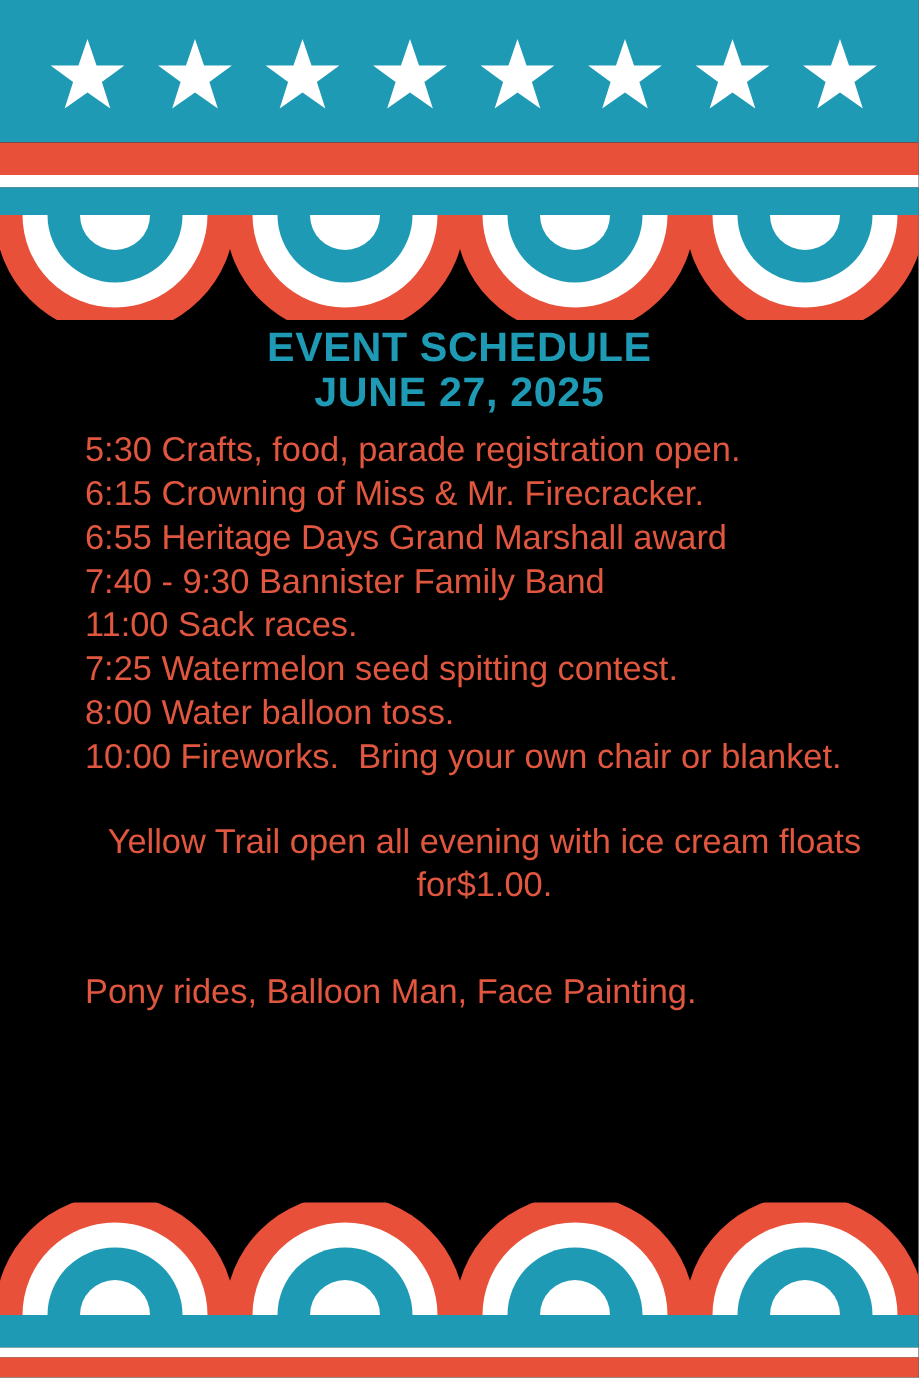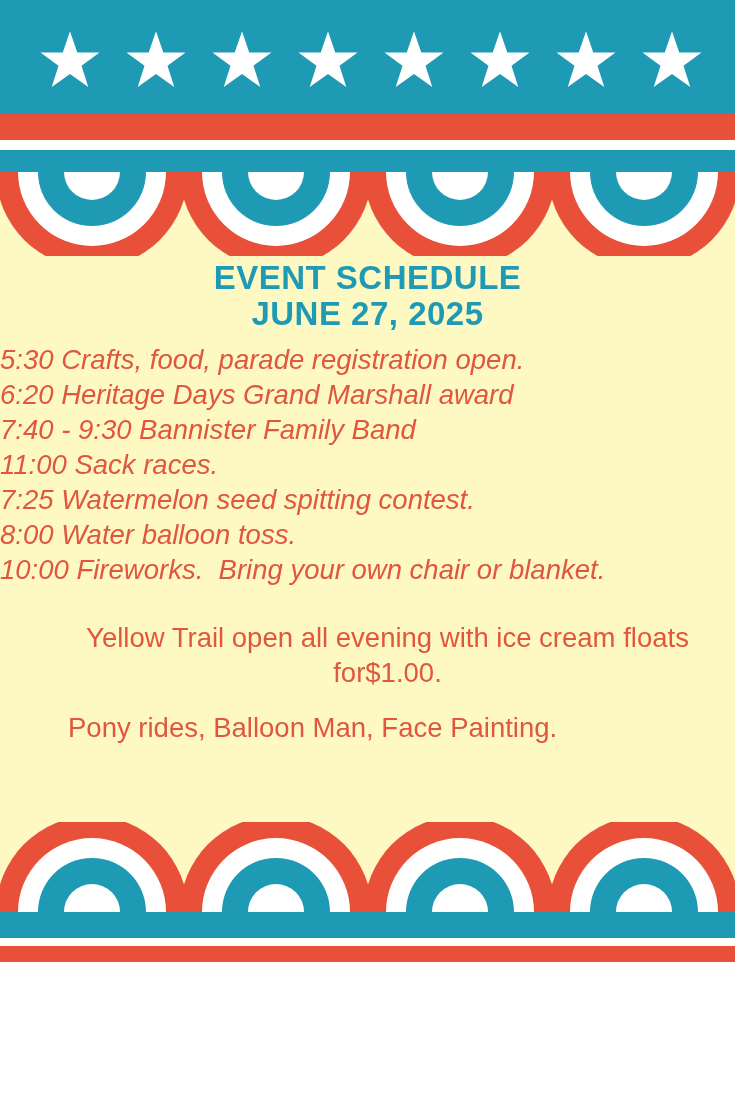--- a/index.html
+++ b/index.html
@@ -7,22 +7,22 @@
     margin: 0;
     padding: 0;
     background: #ffffff;
   }
   body {
     font-family: "Liberation Sans", sans-serif;
   }
   #poster {
     position: relative;
     width: 735px;
-    height: 962px;
-    background: #fef9c3;
+    height: 1102px;
+    background: #000000;
     overflow: hidden;
   }
 
   
   .top-decor {
     position: absolute;
     top: 0;
     left: 0;
     width: 735px;
     height: 256px;
@@ -53,22 +53,22 @@
     font-weight: bold;
     font-size: 33px;
     line-height: 36px;
     letter-spacing: 0.5px;
     color: #1f9ab4;
     white-space: nowrap;
   }
 
   .schedule {
     margin-top: 10px;
+    padding-left: 68px;
     padding-right: 50px;
-    font-style: italic;
   }
   .schedule-line {
     font-family: "Liberation Sans", sans-serif;
     font-weight: normal;
     font-size: 27.5px;
     line-height: 35px;
     color: #e0563f;
     text-align: left;
     white-space: pre-wrap;
   }
@@ -77,21 +77,21 @@
     margin-top: 33px;
     padding-left: 68px;
     padding-right: 28px;
     font-family: "Liberation Sans", sans-serif;
     font-size: 27.5px;
     line-height: 35px;
     color: #e0563f;
     text-align: center;
   }
   .note-left {
-    margin-top: 20px;
+    margin-top: 50px;
     padding-left: 68px;
     padding-right: 50px;
     font-family: "Liberation Sans", sans-serif;
     font-size: 27.5px;
     line-height: 35px;
     color: #e0563f;
     text-align: left;
   }
 </style>
 </head>
@@ -179,21 +179,22 @@
 
   <div class="content">
 
     <div class="title-block">
       <div class="title-line">EVENT SCHEDULE</div>
       <div class="title-line">JUNE 27, 2025</div>
     </div>
 
     <div class="schedule">
       <div class="schedule-line">5:30 Crafts, food, parade registration open.</div>
-      <div class="schedule-line">6:20 Heritage Days Grand Marshall award</div>
+      <div class="schedule-line">6:15 Crowning of Miss &amp; Mr. Firecracker.</div>
+      <div class="schedule-line">6:55 Heritage Days Grand Marshall award</div>
       <div class="schedule-line">7:40 - 9:30 Bannister Family Band</div>
       <div class="schedule-line">11:00 Sack races.</div>
       <div class="schedule-line">7:25 Watermelon seed spitting contest.</div>
       <div class="schedule-line">8:00 Water balloon toss.</div>
       <div class="schedule-line">10:00 Fireworks.  Bring your own chair or blanket.</div>
     </div>
 
     <div class="note-center">Yellow Trail open all evening with ice cream floats for$1.00.</div>
 
     <div class="note-left">Pony rides, Balloon Man, Face Painting.</div>

